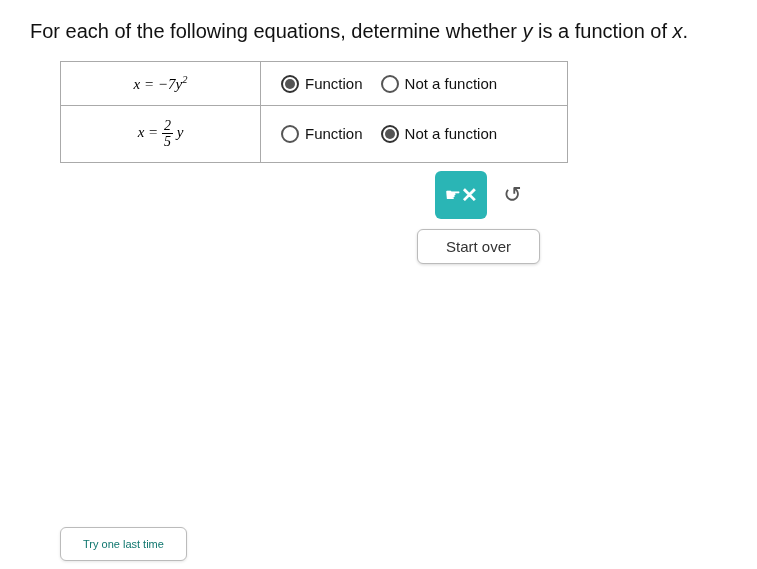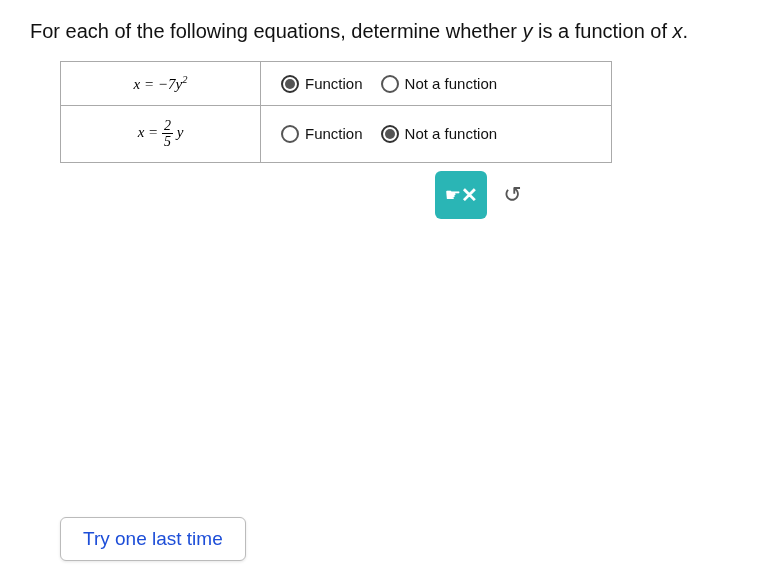--- a/index.html
+++ b/index.html
@@ -13,21 +13,21 @@
     }
     .instructions {
       font-size: 20px;
       margin-bottom: 18px;
       font-family: Arial, sans-serif;
       color: #111;
     }
     .instructions em { font-style: italic; }
     table {
       border-collapse: collapse;
-      width: 552px;
+      width: 508px;
       margin: 0 auto 0 30px;
     }
     td {
       border: 1px solid #aaa;
       padding: 0;
       vertical-align: middle;
     }
     .eq-cell {
       width: 200px;
       min-height: 70px;
@@ -128,24 +128,24 @@
       font-family: Arial, sans-serif;
       cursor: pointer;
       color: #333;
       box-shadow: 0 1px 3px rgba(0,0,0,0.15);
     }
     .try-again-btn {
       background: #fff;
       border: 1px solid #bbb;
       border-radius: 6px;
       padding: 10px 22px;
-      font-size: 19px;
-      font-family: Arial, sans-serif;
-      cursor: pointer;
-      color: #1d4ed8;
+      font-size: 11px;
+      font-family: Arial, sans-serif;
+      cursor: pointer;
+      color: #0f766e;
       position: absolute;
       bottom: 28px;
       left: 30px;
       box-shadow: 0 1px 3px rgba(0,0,0,0.1);
     }
     .page-wrapper { position: relative; min-height: 569px; }
   </style>
 </head>
 <body>
 
@@ -213,18 +213,21 @@
   <div class="bottom-area">
     <div class="icon-row">
       <button class="x-button">
         <span class="cursor-hand">☛</span>
         <span class="x-icon">✕</span>
       </button>
       <button class="undo-button">
         <span>↺</span>
       </button>
     </div>
+    <button class="start-over-btn">
+      <span>Start over</span>
+    </button>
   </div>
 
   <button class="try-again-btn">
     <span>Try one last time</span>
   </button>
 </div>
 
 </body></html>

